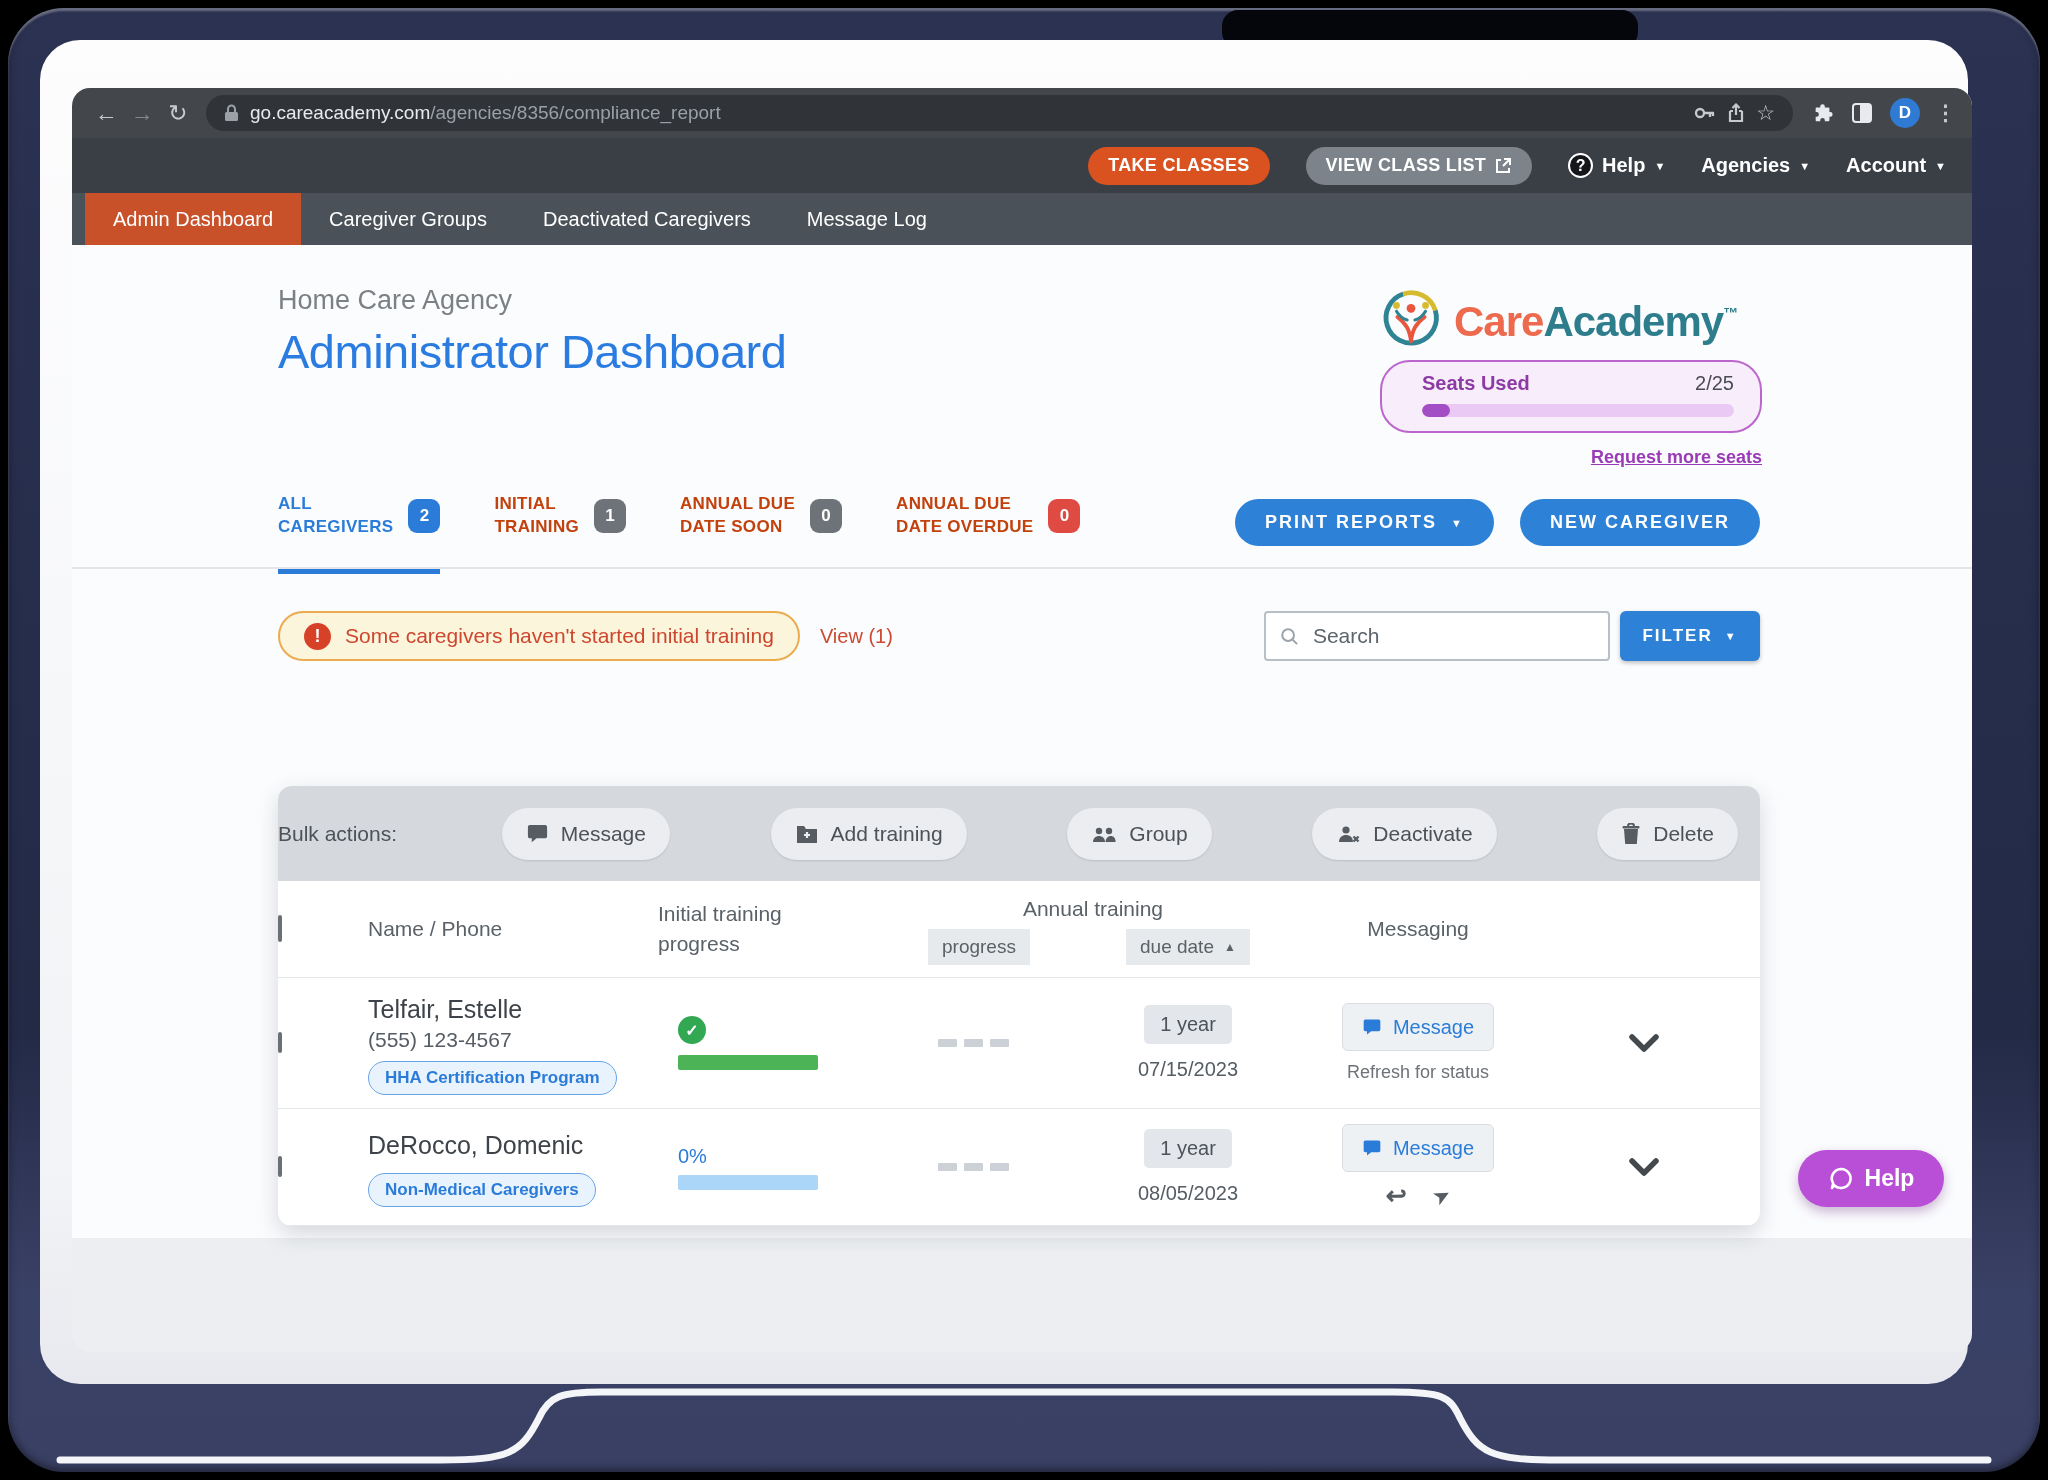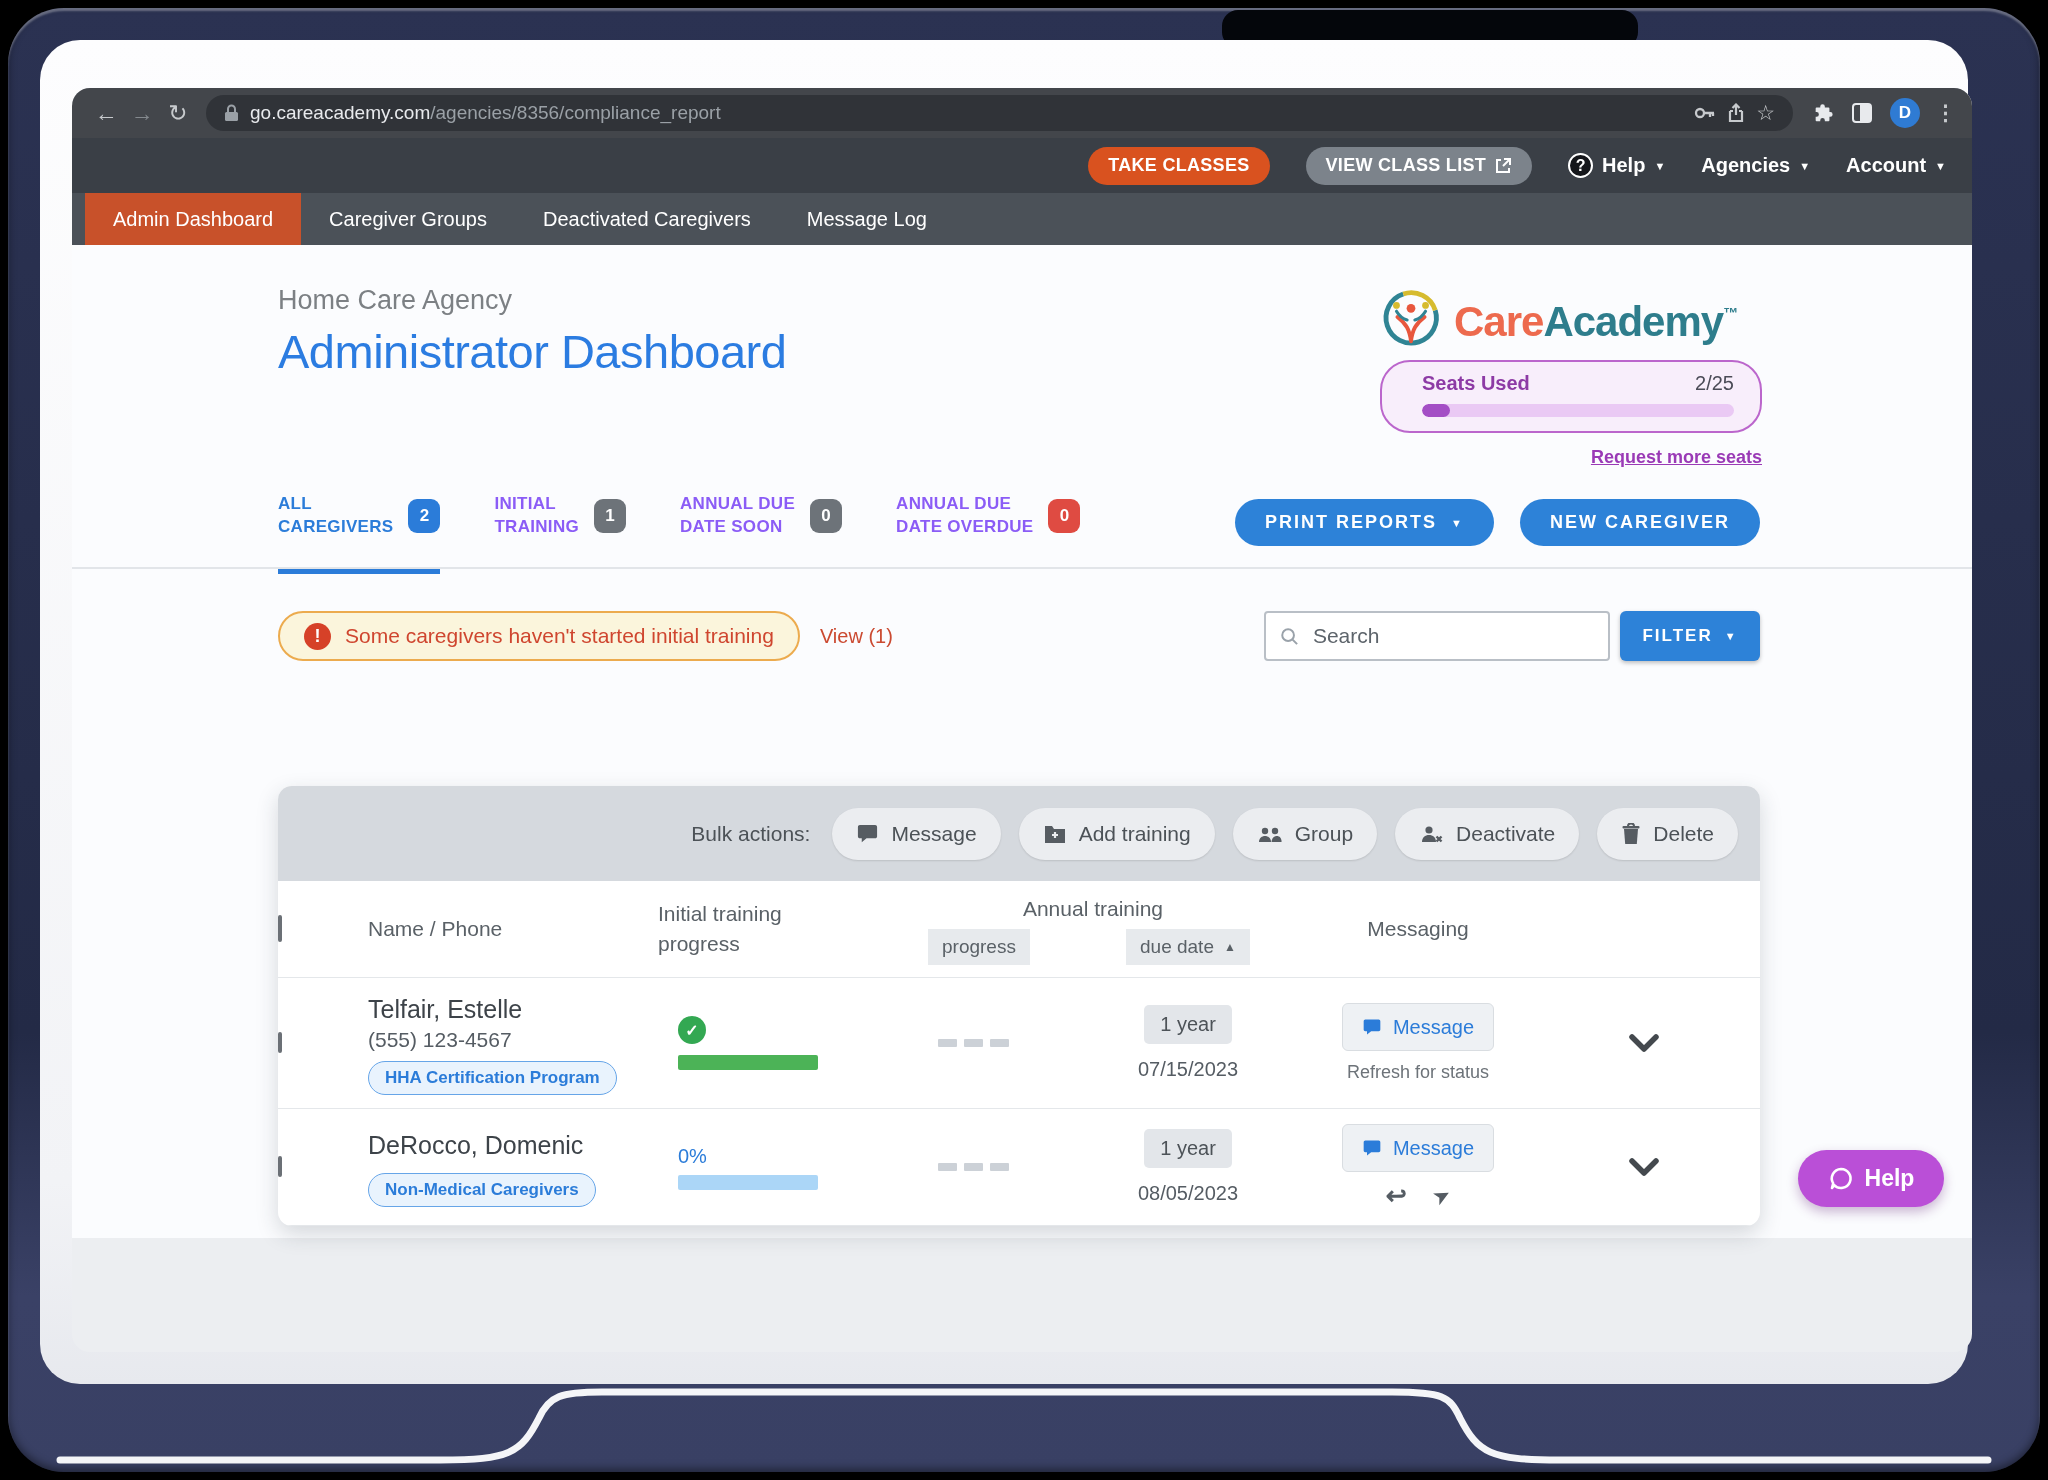--- a/index.html
+++ b/index.html
@@ -81,21 +81,21 @@
   .seats-label { color:#8d3aa5; font-size:20px; font-weight:bold; }
   .seats-value { color:#4b4b57; font-size:20px; }
   .seats-track { margin-top:9px; height:13px; border-radius:7px; background:#eac9f4; overflow:hidden; }
   .seats-fill { width:9%; height:100%; border-radius:7px; background:#a44ec5; }
   .request { display:block; text-align:right; margin-top:14px; color:#9a3ab6;
              font-size:18px; font-weight:bold; text-decoration:underline; }
 
   .tabsrow { position:absolute; left:206px; top:248px; display:flex; gap:54px; }
   .ttab { display:flex; align-items:center; gap:15px; padding-bottom:29px; border-bottom:6px solid transparent; }
   .ttab.active { border-bottom-color:#2b7cd9; }
-  .ttab-label { font-size:17px; font-weight:bold; letter-spacing:.3px; line-height:1.35; color:#8b5cf6; }
+  .ttab-label { font-size:17px; font-weight:bold; letter-spacing:.3px; line-height:1.35; color:#c2410c; }
   .ttab.active .ttab-label { color:#2b7cd9; }
   .badge { min-width:32px; height:34px; border-radius:9px; background:#6d7379; color:#fff;
            font-size:17px; font-weight:bold; display:flex; align-items:center; justify-content:center; padding:0 6px; }
   .badge.blue { background:#2b7cd9; } .badge.red { background:#df4b42; }
   .tabs-divider { position:absolute; left:0; top:322px; width:1900px; height:2px; background:#e2e5e9; }
 
   .actions { position:absolute; right:212px; top:254px; display:flex; gap:26px; }
   .big-btn { height:47px; border-radius:24px; background:#2d82d8; color:#fff; font-size:18px;
              font-weight:bold; letter-spacing:2px; display:flex; align-items:center; gap:14px; padding:0 30px; }
 
@@ -115,21 +115,21 @@
   .searchbox input::placeholder { color:#5d646b; opacity:1; }
   .filter-btn { position:absolute; right:212px; top:366px; width:140px; height:50px; border-radius:6px;
                 background:#2d82d8; color:#fff; font-size:17px; font-weight:bold; letter-spacing:2px;
                 display:flex; align-items:center; justify-content:center; gap:12px;
                 box-shadow:0 2px 4px rgba(0,0,0,.25); }
 
   
   .card { position:absolute; left:206px; top:541px; width:1482px; border-radius:14px;
           overflow:hidden; box-shadow:0 8px 22px rgba(40,50,60,.18); background:#fff; }
   .bulkbar { height:95px; background:#d5d9de; display:flex; align-items:center;
-             justify-content:flex-end; gap:18px; padding-right:22px; }
+             justify-content:space-between; gap:18px; padding-right:22px; }
   .bulk-label { color:#4c5257; font-size:21px; margin-right:4px; }
   .bulk-btn { height:52px; border-radius:26px; background:#ebedf0; color:#4c5257; font-size:21px;
               display:flex; align-items:center; gap:12px; padding:0 24px;
               box-shadow:0 1px 2px rgba(0,0,0,.12); }
   .bulk-btn svg { color:#565c62; }
 
   .tgrid { display:grid; grid-template-columns:90px 290px 220px 190px 240px 220px 1fr; align-items:center; }
   .thead { height:97px; border-bottom:1px solid #e4e7ea; color:#5a6167; font-size:21px; }
   .th-initial { width:170px; line-height:1.45; }
   .annual-wrap { grid-column:4 / 6; height:100%; position:relative; }

